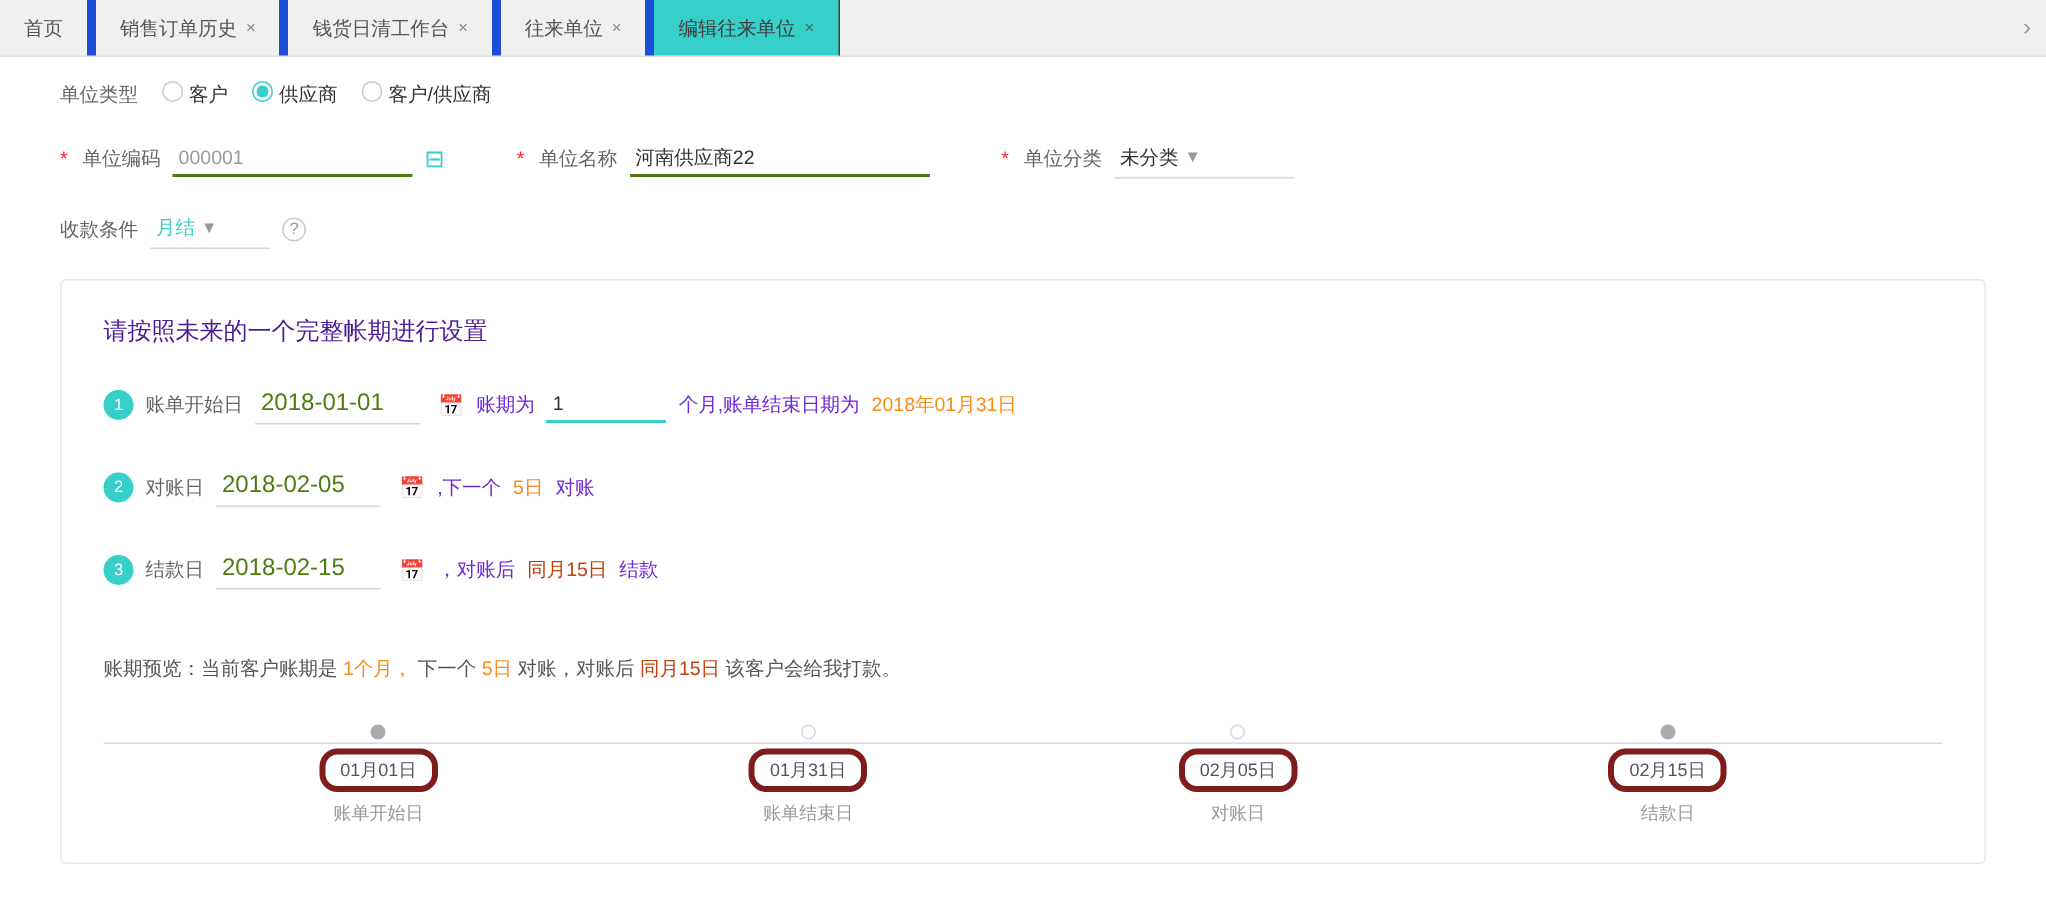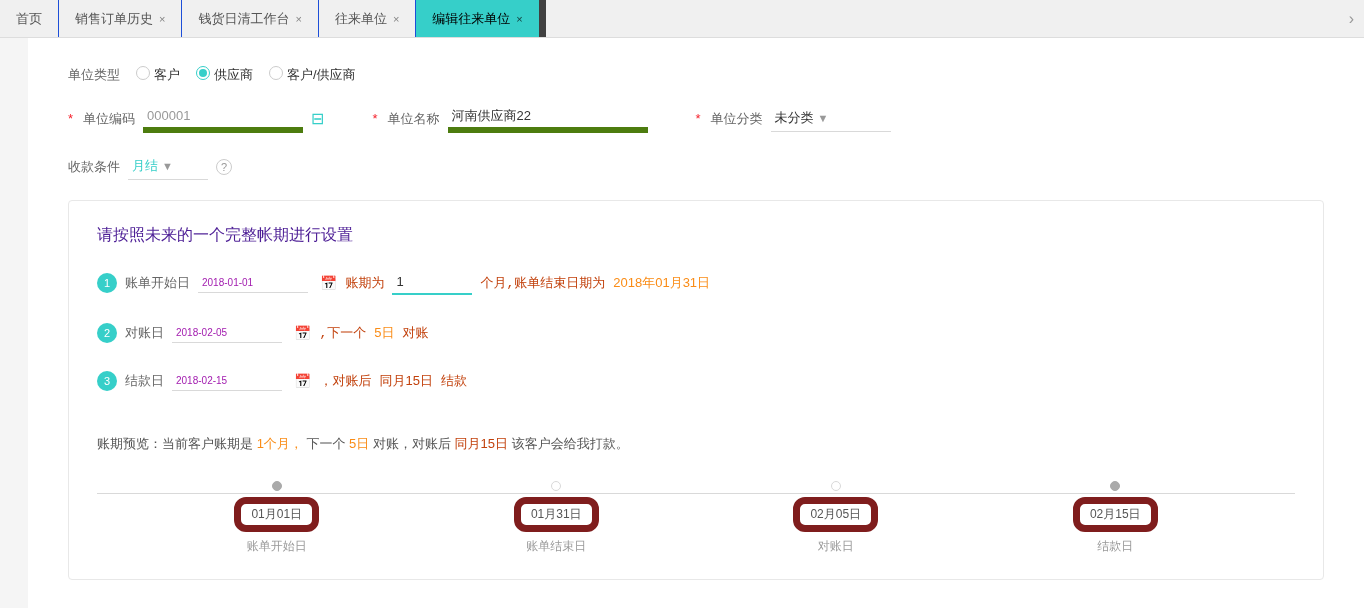--- a/index.html
+++ b/index.html
@@ -14,49 +14,48 @@
       height: 38px;
     }
     .tab {
       display: flex;
       align-items: center;
       padding: 0 16px;
       height: 100%;
       cursor: pointer;
       font-size: 13px;
       color: #555;
-      border-right: 1px solid #1d4ed8;
+      border-right: 6px solid #1d4ed8;
       white-space: nowrap;
       gap: 6px;
     }
     .tab.active {
       background: #36cfc9;
-      color: #000000;
-      border-right: 7px solid #404040;
+      color: #404040;
+      border-right: 1px solid #404040;
     }
     .tab .close-btn {
       font-size: 11px;
       opacity: 0.7;
       cursor: pointer;
     }
     .tab-arrow {
       margin-left: auto;
       padding: 0 10px;
       font-size: 16px;
       color: #999;
       cursor: pointer;
       align-self: center;
     }
 
     
     .main-content {
       background: #fff;
-      padding: 28px 40px;
+      padding: 16px 40px;
       min-height: calc(100vh - 38px);
-      margin-left: 28px;
     }
 
     
     .form-row {
       display: flex;
       align-items: center;
       margin-bottom: 20px;
       gap: 8px;
     }
     .form-label {
@@ -78,21 +77,21 @@
     .radio-circle.selected::after {
       content: '';
       width: 8px; height: 8px;
       background: #36cfc9;
       border-radius: 50%;
     }
 
     
     .form-input {
       border: none;
-      border-bottom: 6px solid #4d7c0f;
+      border-bottom: 2px solid #4d7c0f;
       padding: 4px 4px;
       font-size: 13px;
       outline: none;
       color: #333;
     }
     .form-input.code-input { width: 160px; color: #999; }
     .form-input.name-input { width: 200px; }
 
     
     .select-wrapper {
@@ -142,35 +141,35 @@
       display: flex; align-items: center; justify-content: center;
       font-size: 11px;
       flex-shrink: 0;
     }
     .row-label { color: #666; white-space: nowrap; }
     .date-input {
       border: none;
       border-bottom: 1px solid #d9d9d9;
       padding: 4px;
       width: 110px;
-      font-size: 10px;
-      color: #a21caf;
+      font-size: 16px;
+      color: #4d7c0f;
       outline: none;
     }
     .period-input {
       border: none;
       border-bottom: 2px solid #36cfc9;
       padding: 4px;
       width: 80px;
       font-size: 13px;
       color: #333;
       outline: none;
       text-align: left;
     }
-    .inline-text { color: #c2410c; font-family: Liberation Mono, monospace; }
+    .inline-text { color: #6d28d9; }
     .highlight-orange { color: #fa8c16; font-weight: 500; }
     .highlight-teal { color: #c2410c; font-weight: 500; }
 
     
     .preview-section {
       margin-top: 8px;
       padding: 16px 0 0 0;
     }
     .preview-text {
       font-size: 13px;
@@ -204,21 +203,21 @@
     .timeline-dot {
       width: 10px; height: 10px;
       border-radius: 50%;
       border: 1px solid #d9d9d9;
       background: #fff;
       margin-bottom: 6px;
     }
     .timeline-dot.start { background: #aaa; border-color: #aaa; }
     .timeline-dot.end { background: #aaa; border-color: #aaa; }
     .timeline-bubble {
-      border: 7px solid #7f1d1d;
+      border: 4px solid #7f1d1d;
       border-radius: 12px;
       padding: 2px 10px;
       font-size: 12px;
       color: #555;
       background: #fff;
       margin-bottom: 6px;
     }
     .timeline-sublabel {
       font-size: 12px;
       color: #999;

